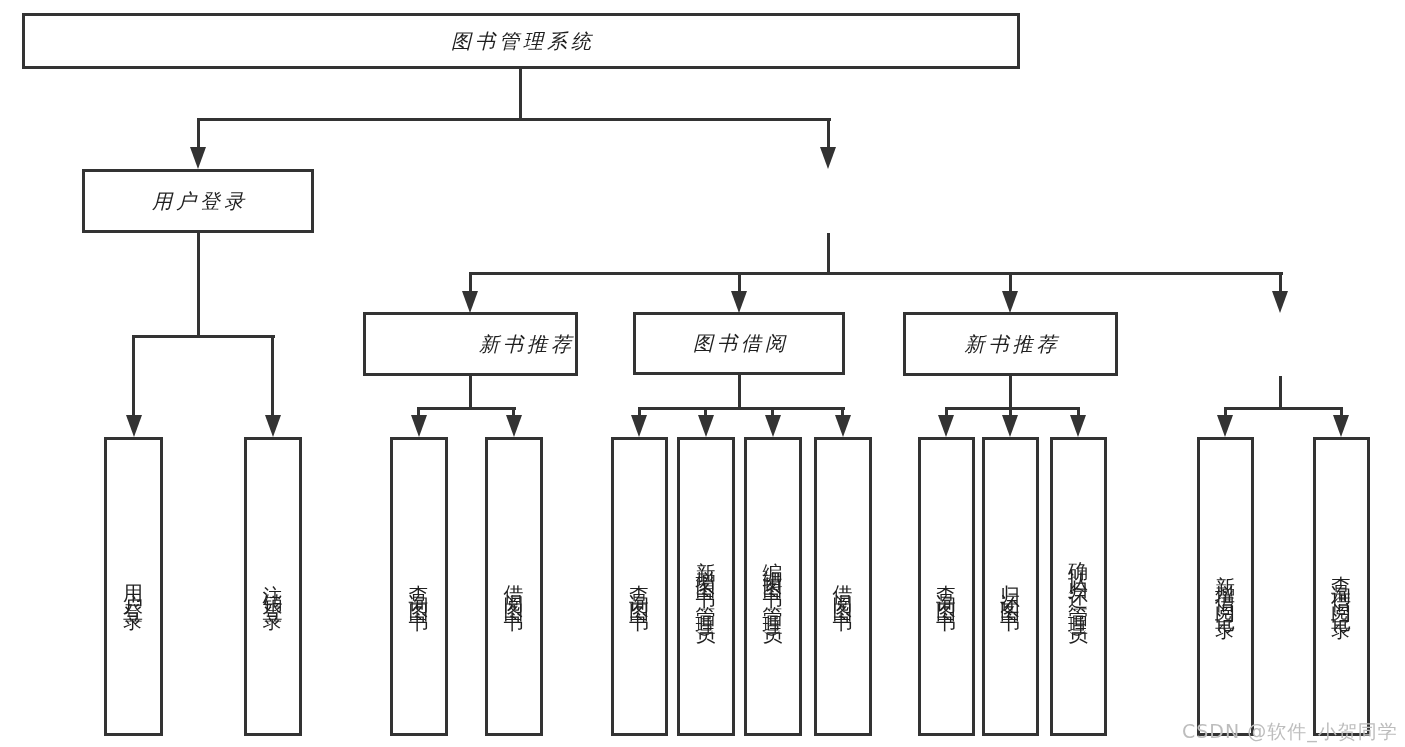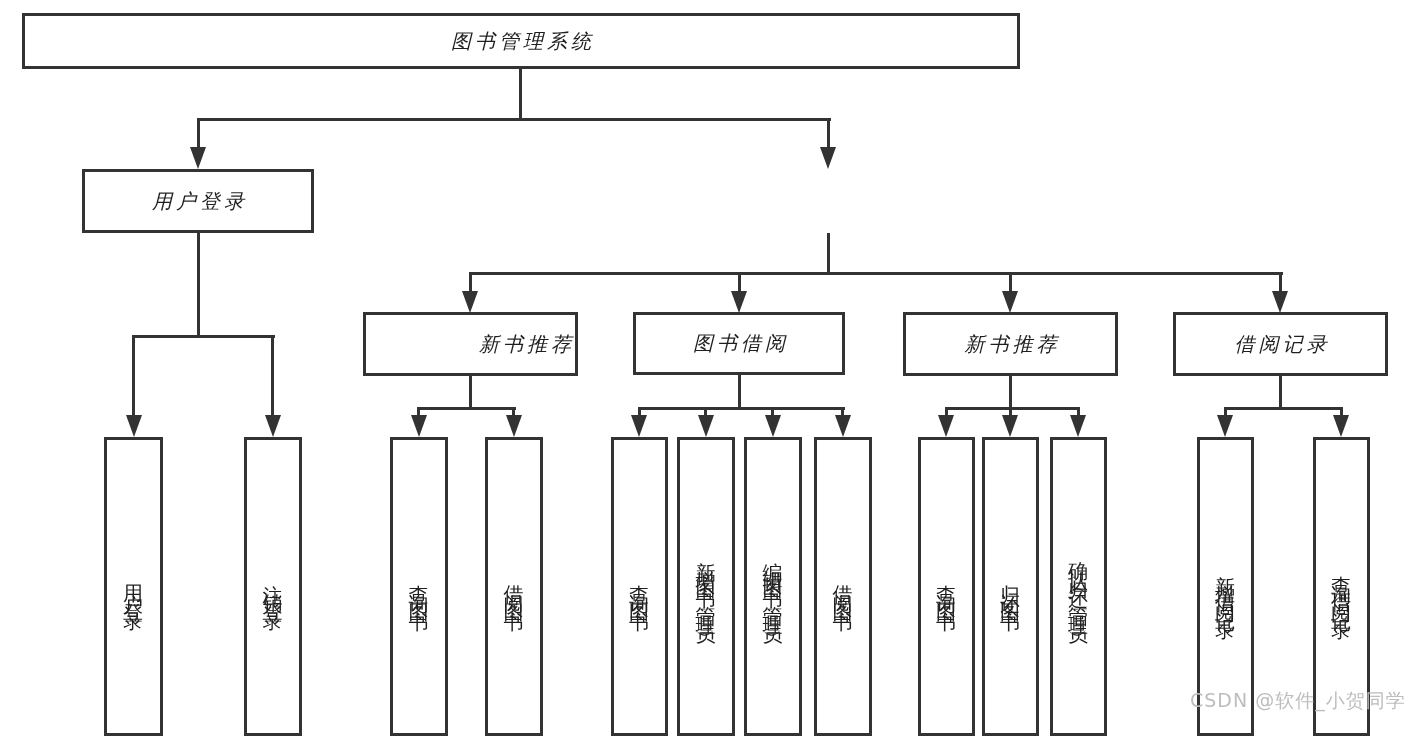--- a/index.html
+++ b/index.html
@@ -18,22 +18,22 @@
     font-size:20px;letter-spacing:9px;line-height:1;white-space:nowrap;
   }
   .hline{position:absolute;height:3px;background:var(--line,#333);}
   .vline{position:absolute;width:3px;background:var(--line,#333);}
   .arrow{
     position:absolute;width:0;height:0;
     border-left:8px solid transparent;border-right:8px solid transparent;
     border-top:22px solid var(--line,#333);
   }
   .watermark{
-    position:absolute;left:1182px;top:688px;color:var(--watermark,#bdbdbd);
-    font-size:19px;letter-spacing:1px;white-space:nowrap;z-index:5;margin-left:8px;
+    position:absolute;left:1182px;top:719px;color:var(--watermark,#bdbdbd);
+    font-size:19px;letter-spacing:1px;white-space:nowrap;z-index:5;
   }
 </style>
 </head>
 <body>
 
 <div class="stage">
 
   <div class="box h" style="left:22px;top:13px;width:998px;height:56px;">
     <span>图书管理系统</span>
   </div>
@@ -43,23 +43,20 @@
   </div>
 
   <div class="box h" style="left:363px;top:312px;width:215px;height:64px;justify-content:flex-end;">
     <span>新书推荐</span>
   </div>
   <div class="box h" style="left:633px;top:312px;width:212px;height:63px;">
     <span>图书借阅</span>
   </div>
   <div class="box h" style="left:903px;top:312px;width:215px;height:64px;">
     <span>新书推荐</span>
-  </div>
-  <div class="box h" style="left:1173px;top:312px;width:215px;height:64px;">
-    <span>借阅记录</span>
   </div>
 
   <div class="box v" style="left:104px;top:437px;width:59px;height:299px;">
     <span class="vtext">用户登录</span>
   </div>
   <div class="box v" style="left:244px;top:437px;width:58px;height:299px;">
     <span class="vtext">注销登录</span>
   </div>
 
   <div class="box v" style="left:390px;top:437px;width:58px;height:299px;">

